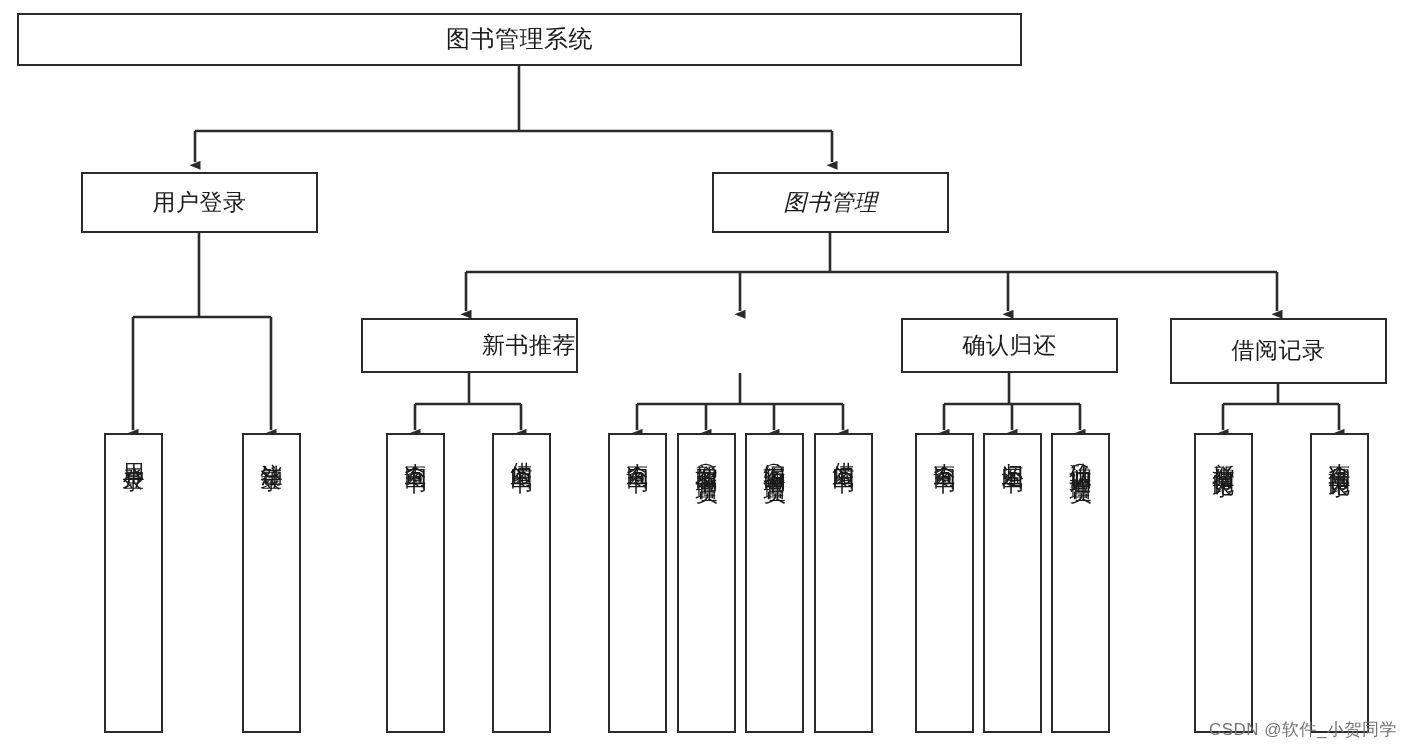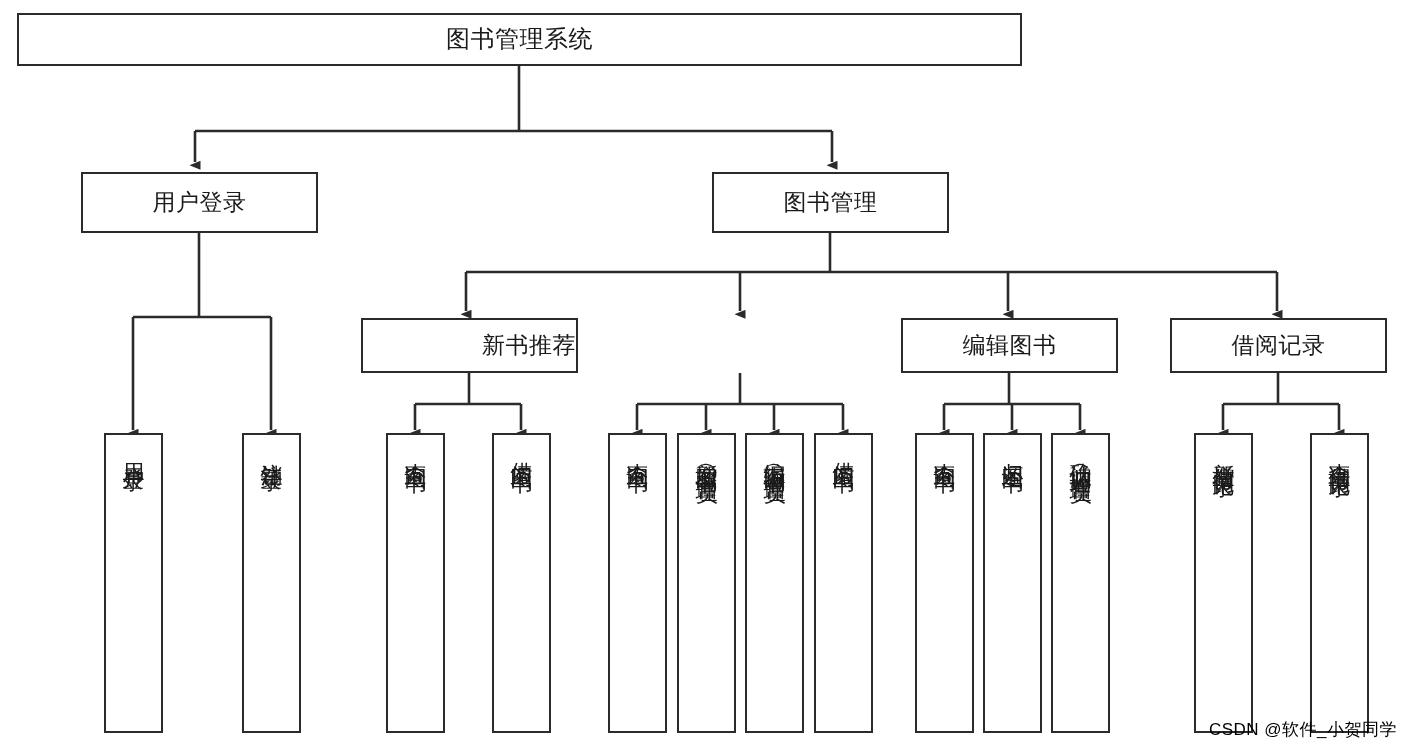--- a/index.html
+++ b/index.html
@@ -65,21 +65,21 @@
     max-height: 285px;
   }
   .node.vert.tall .node-label {
     max-height: 292px;
   }
   #watermark {
     position: absolute;
     right: 8px;
     bottom: 6px;
     font-size: 17px;
-    color: #000000;
+    color: #737373;
     z-index: 5;
     white-space: nowrap;
     letter-spacing: 0.5px;
     margin-left: 16px;
   }
 </style>
 </head>
 <body>
 
 <div id="diagram-root">
@@ -148,34 +148,34 @@
   </svg>
 
   <div class="node horiz root" style="left:17px; top:13px; width:1005px; height:53px;">
     <span class="node-label">图书管理系统</span>
   </div>
 
   <div class="node horiz" style="left:81px; top:172px; width:237px; height:61px;">
     <span class="node-label">用户登录</span>
   </div>
 
-  <div class="node horiz" style="left:712px; top:172px; width:237px; height:61px;">
+  <div class="node horiz" style="left:712px; top:172px; width:237px; height:61px;font-style:italic;">
     <span class="node-label">图书管理</span>
   </div>
 
   <div class="node horiz" style="left:361px; top:318px; width:217px; height:55px;justify-content:flex-end;">
     <span class="node-label">新书推荐</span>
   </div>
 
 
   <div class="node horiz" style="left:901px; top:318px; width:217px; height:55px;">
-    <span class="node-label">编辑图书</span>
-  </div>
-
-  <div class="node horiz" style="left:1170px; top:318px; width:217px; height:55px;">
+    <span class="node-label">确认归还</span>
+  </div>
+
+  <div class="node horiz" style="left:1170px; top:318px; width:217px; height:66px;">
     <span class="node-label">借阅记录</span>
   </div>
 
   <div class="node vert" style="left:104px; top:433px; width:59px; height:300px;">
     <span class="node-label">用户登录</span>
   </div>
 
   <div class="node vert" style="left:242px; top:433px; width:59px; height:300px;">
     <span class="node-label">注销登录</span>
   </div>

